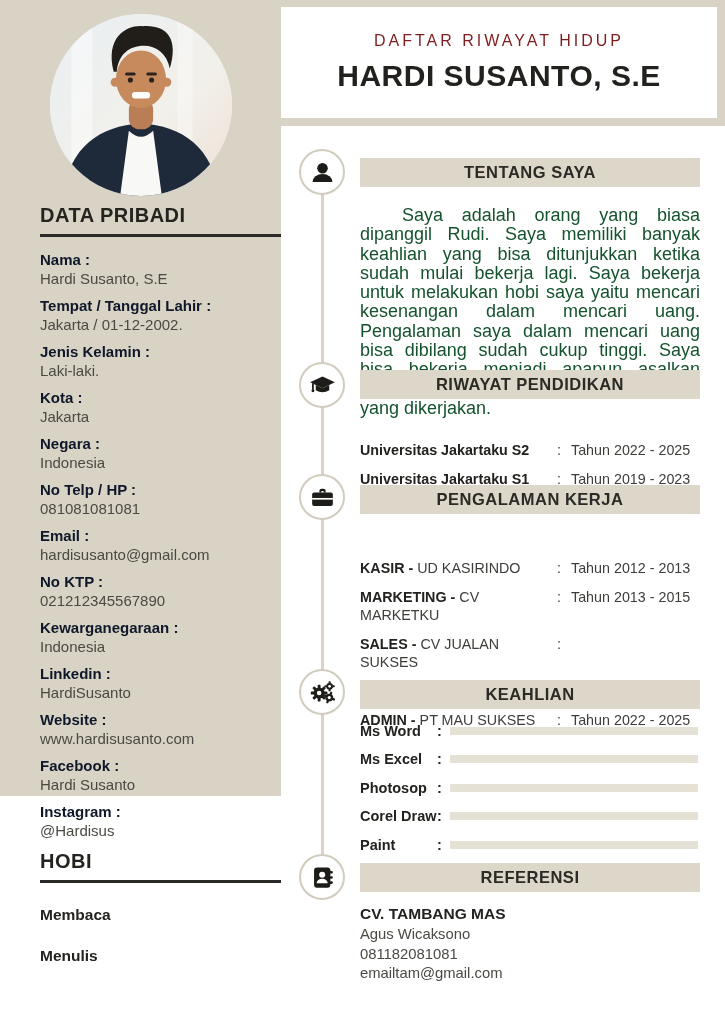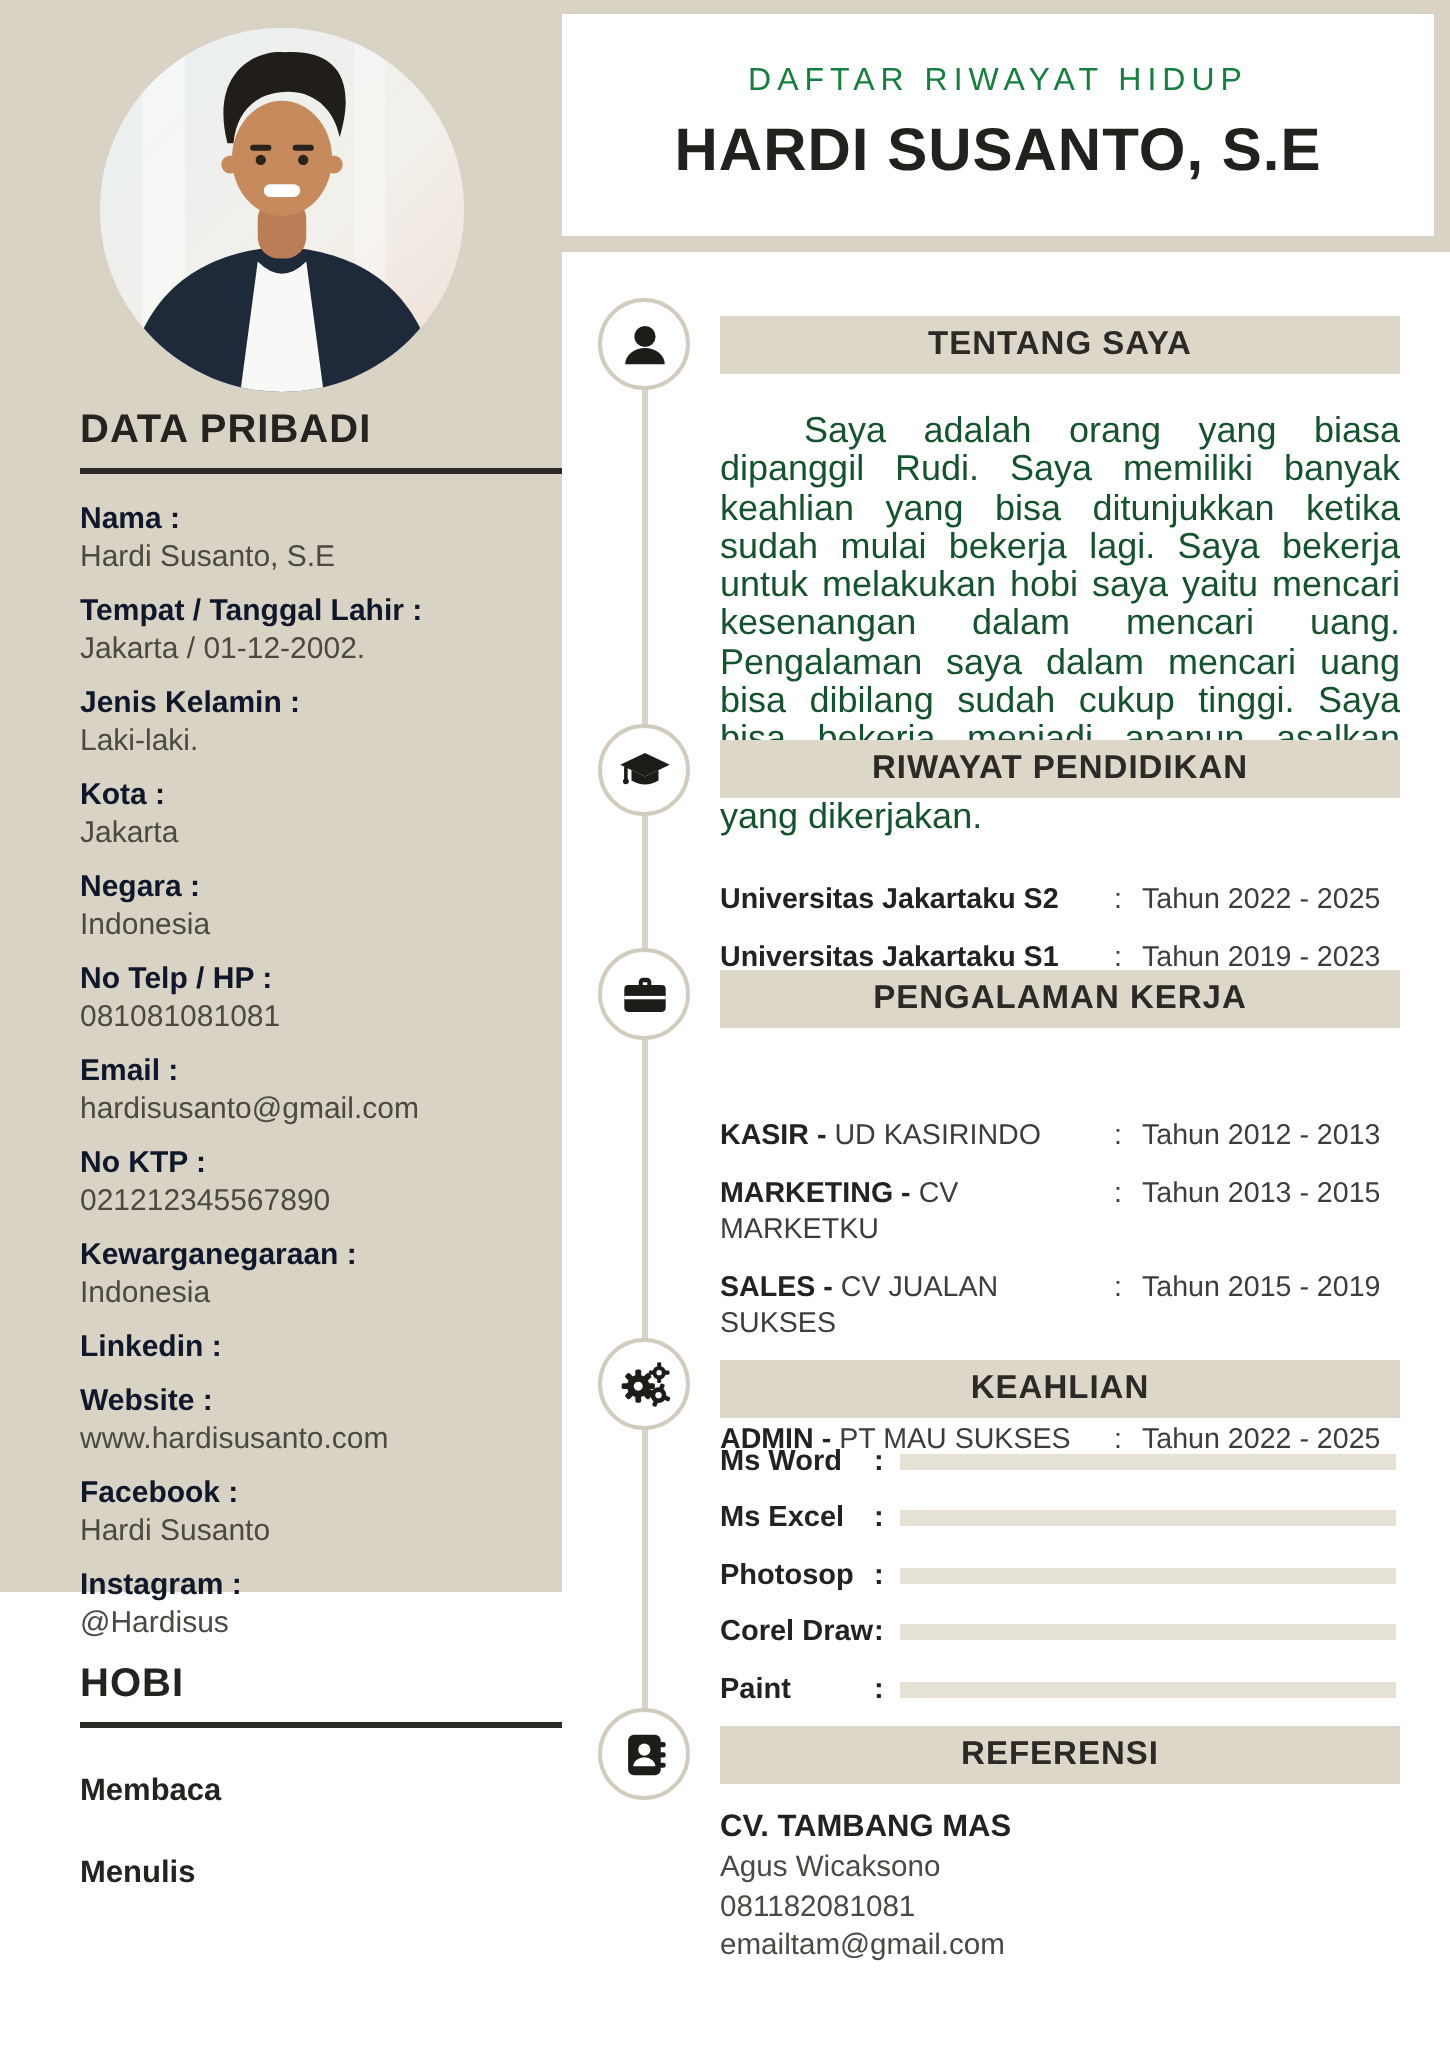--- a/index.html
+++ b/index.html
@@ -23,21 +23,21 @@
   .field{margin-bottom:8px;}
   .field-label{font-size:15px;font-weight:bold;line-height:19px;color:#0f172a;}
   .field-value{font-size:15px;line-height:19px;color:#4b4943;}
   .hobi-block{margin-top:10px;}
   .hobby{font-size:15.5px;font-weight:bold;line-height:19px;margin-top:22px;color:#24231f;}
   
   .header-card{
     position:absolute;left:281px;top:7px;width:436px;height:111px;background:#ffffff;
     display:flex;flex-direction:column;align-items:center;justify-content:center;text-align:center;
   }
-  .header-sub{font-size:16px;letter-spacing:3px;color:#15803d;margin-bottom:9px;}
+  .header-sub{font-size:16px;letter-spacing:3px;color:#7f1d1d;margin-bottom:9px;}
   .header-name{font-size:30px;font-weight:bold;letter-spacing:.5px;color:#22211d;}
   
   .content{position:absolute;left:281px;top:126px;width:444px;height:898px;background:#ffffff;}
   .timeline-line{position:absolute;left:40px;top:46px;width:3px;height:705px;background:#d8d3c5;}
   .tl-circle{
     position:absolute;left:18px;width:46px;height:46px;border-radius:50%;background:#ffffff;
     border:2px solid #d2ccbe;box-sizing:border-box;display:flex;align-items:center;justify-content:center;
   }
   .tl-circle svg{width:27px;height:27px;fill:#1d1c19;}
   .sec-bar{
@@ -138,20 +138,21 @@
       <div class="field">
         <div class="field-label">No KTP :</div>
         <div class="field-value">021212345567890</div>
       </div>
       <div class="field">
         <div class="field-label">Kewarganegaraan :</div>
         <div class="field-value">Indonesia</div>
       </div>
       <div class="field">
         <div class="field-label">Linkedin :</div>
+        <div class="field-value">HardiSusanto</div>
       </div>
       <div class="field">
         <div class="field-label">Website :</div>
         <div class="field-value">www.hardisusanto.com</div>
       </div>
       <div class="field">
         <div class="field-label">Facebook :</div>
         <div class="field-value">Hardi Susanto</div>
       </div>
       <div class="field">
@@ -271,21 +272,20 @@
         <span class="row-period">Tahun 2012 - 2013</span>
       </div>
       <div class="row">
         <span><span class="work-role">MARKETING -</span><span class="work-company">CV MARKETKU</span></span>
         <span class="row-colon">:</span>
         <span class="row-period">Tahun 2013 - 2015</span>
       </div>
       <div class="row">
         <span><span class="work-role">SALES -</span><span class="work-company">CV JUALAN SUKSES</span></span>
         <span class="row-colon">:</span>
-        <span class="row-period">Tahun 2015 - 2019</span>
       </div>
       <div class="row">
         <span><span class="work-role">PROMOTOR -</span><span class="work-company">PT PROPROM</span></span>
         <span class="row-colon">:</span>
         <span class="row-period">Tahun 2019 - 2023</span>
       </div>
       <div class="row">
         <span><span class="work-role">ADMIN -</span><span class="work-company">PT MAU SUKSES</span></span>
         <span class="row-colon">:</span>
         <span class="row-period">Tahun 2022 - 2025</span>

